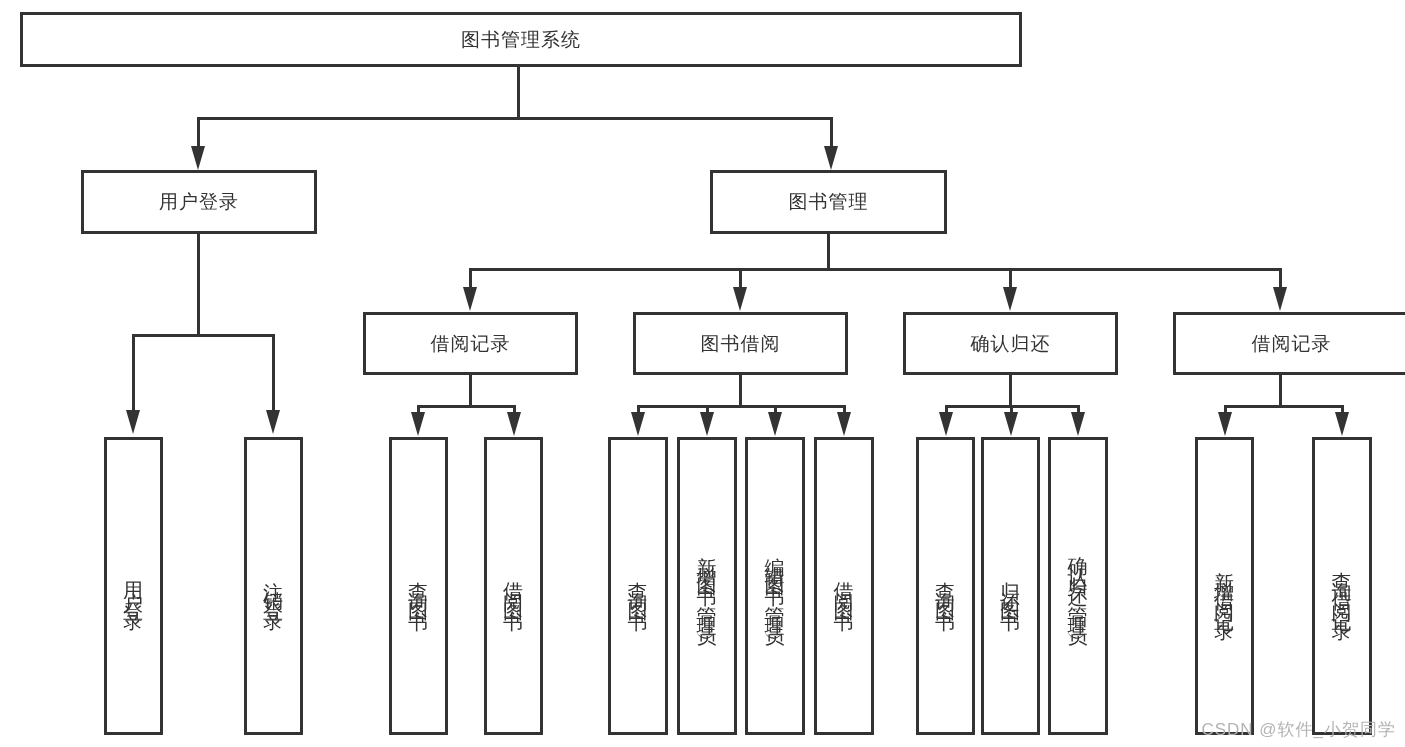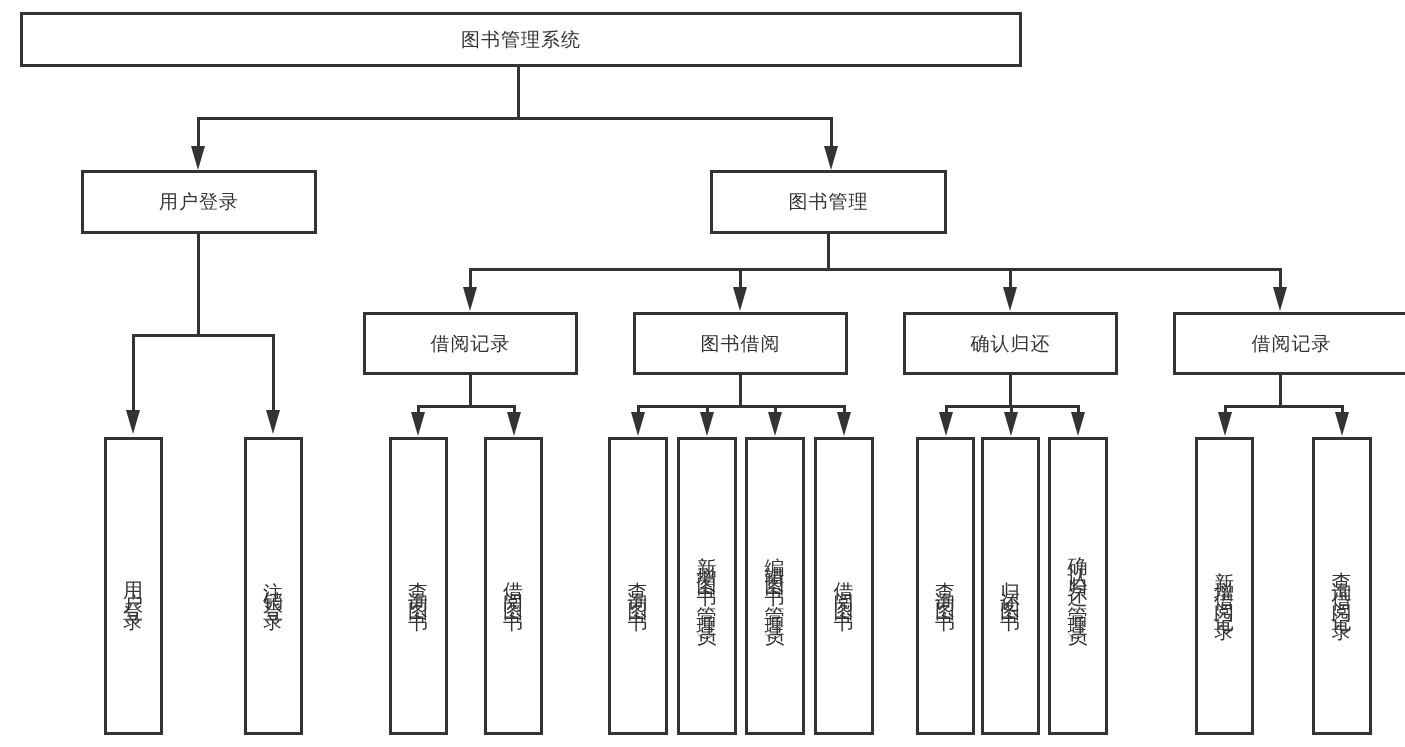--- a/index.html
+++ b/index.html
@@ -170,13 +170,14 @@
     <span class="vtext">确认归还（管理员）</span>
   </div>
 
   <div class="box" style="left:1195px;top:437px;width:59px;height:298px">
     <span class="vtext">新增借阅记录</span>
   </div>
   <div class="box" style="left:1312px;top:437px;width:60px;height:298px">
     <span class="vtext">查询借阅记录</span>
   </div>
 
+  <div class="watermark">CSDN @软件_小贺同学</div>
 </div>
 
 </body></html>

